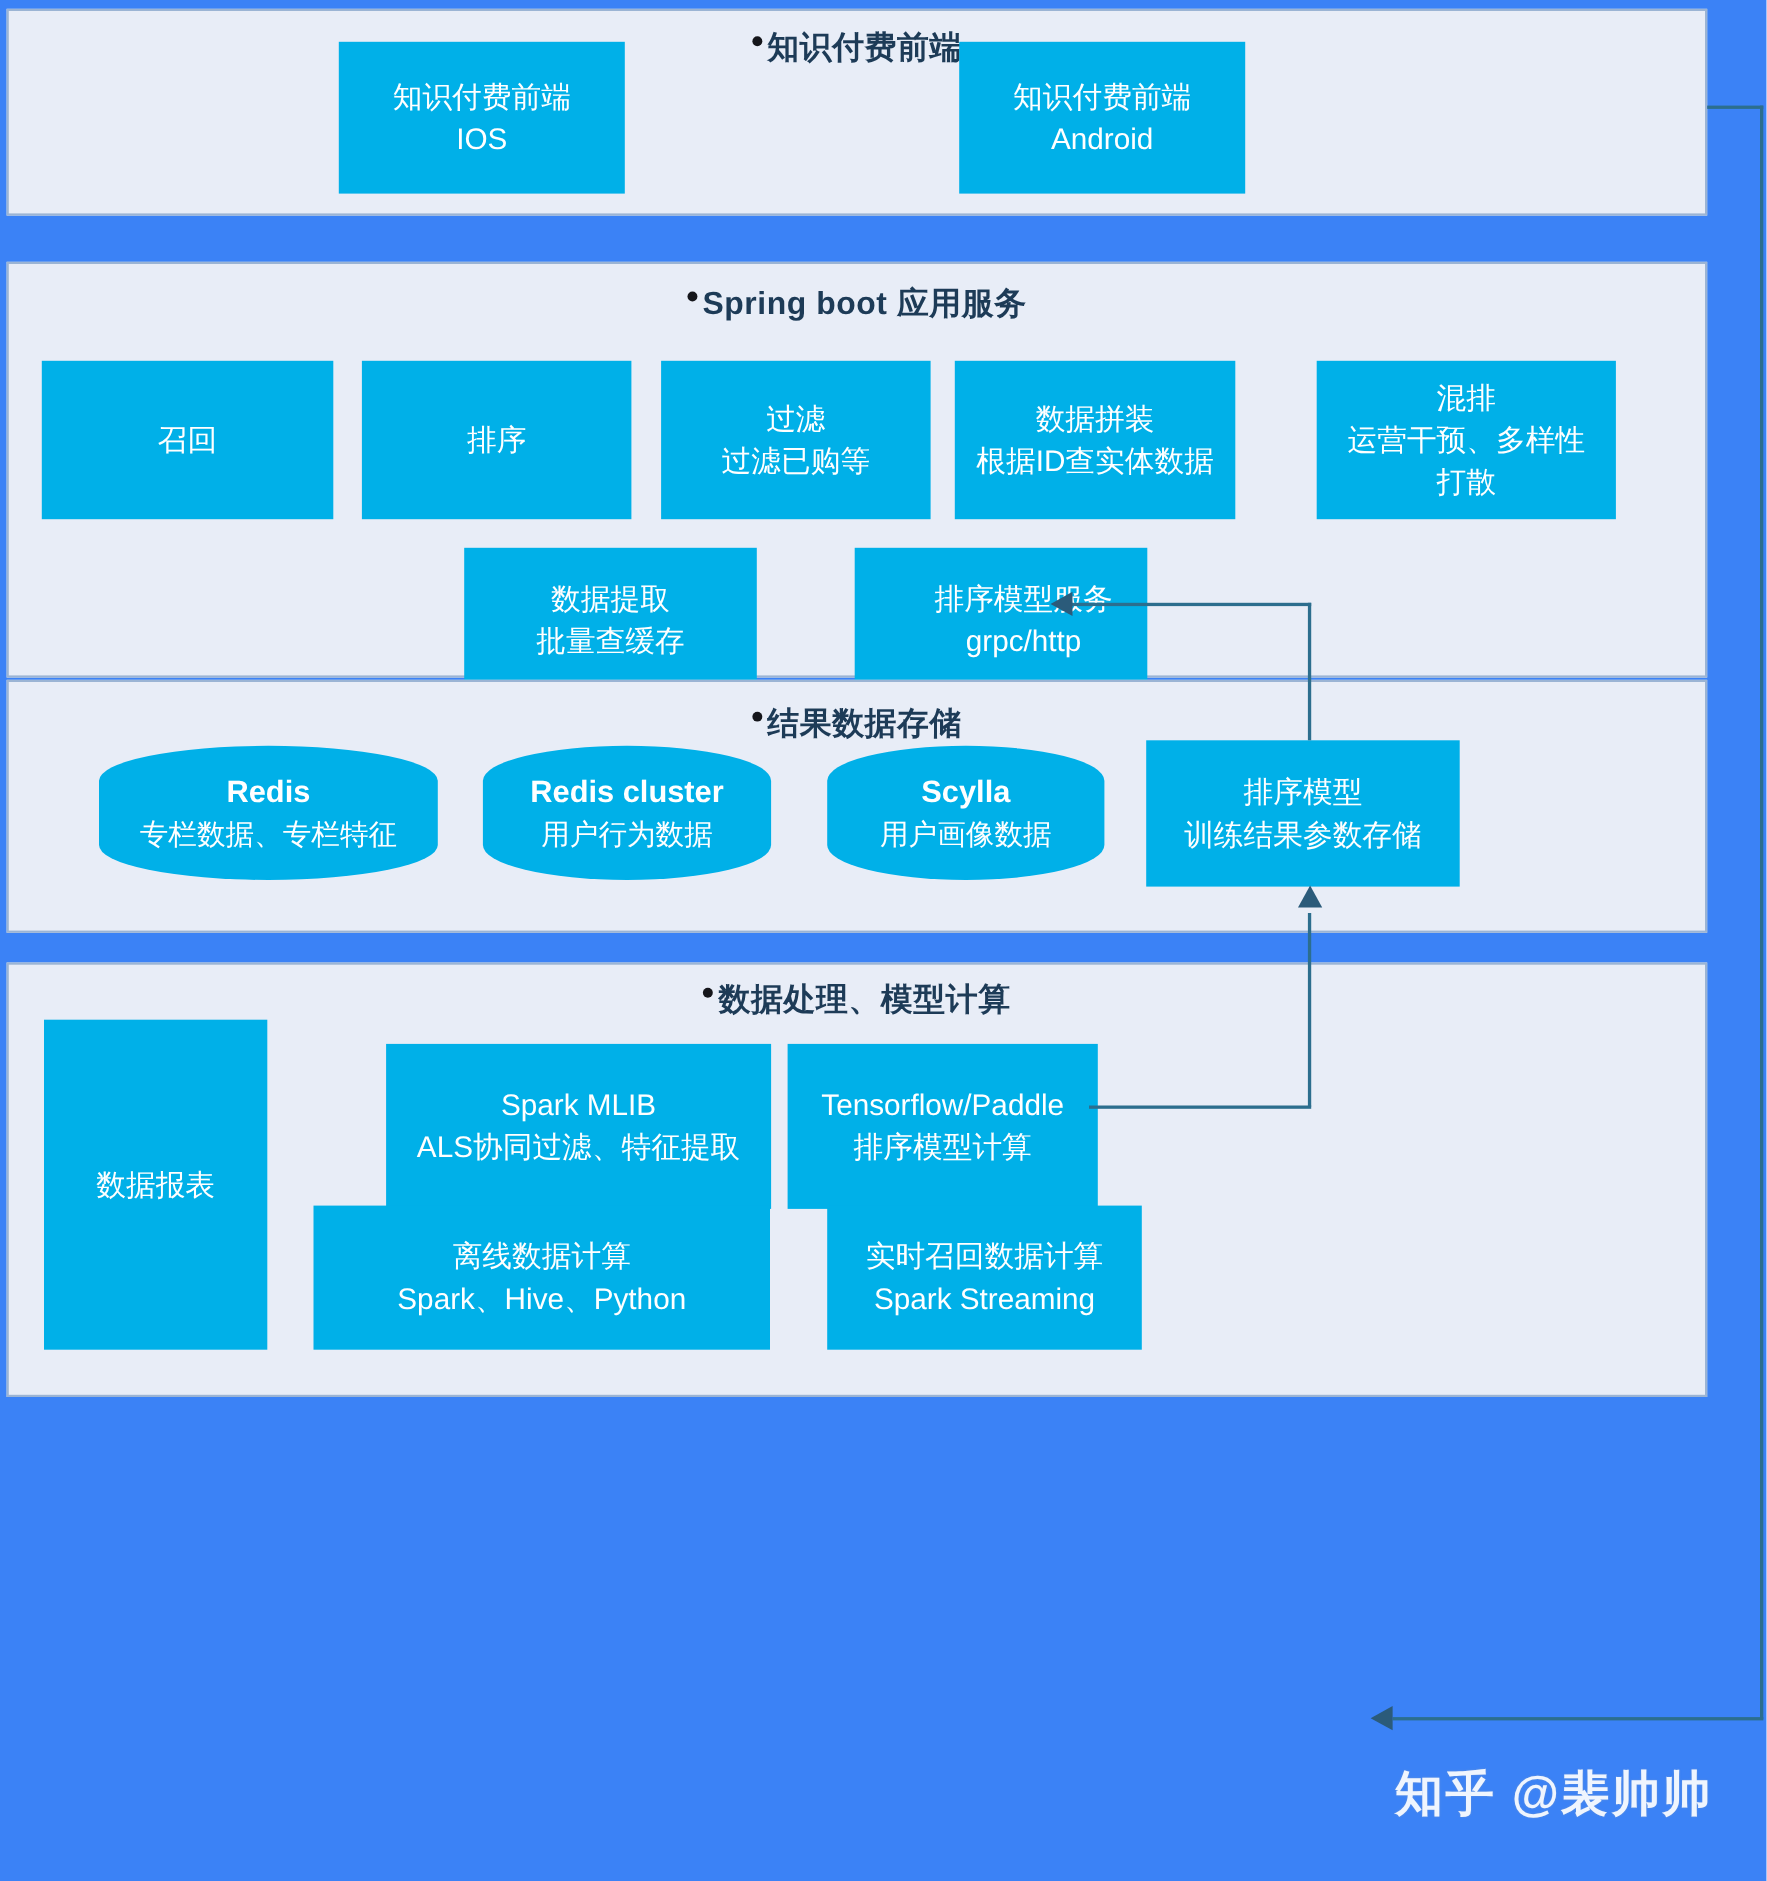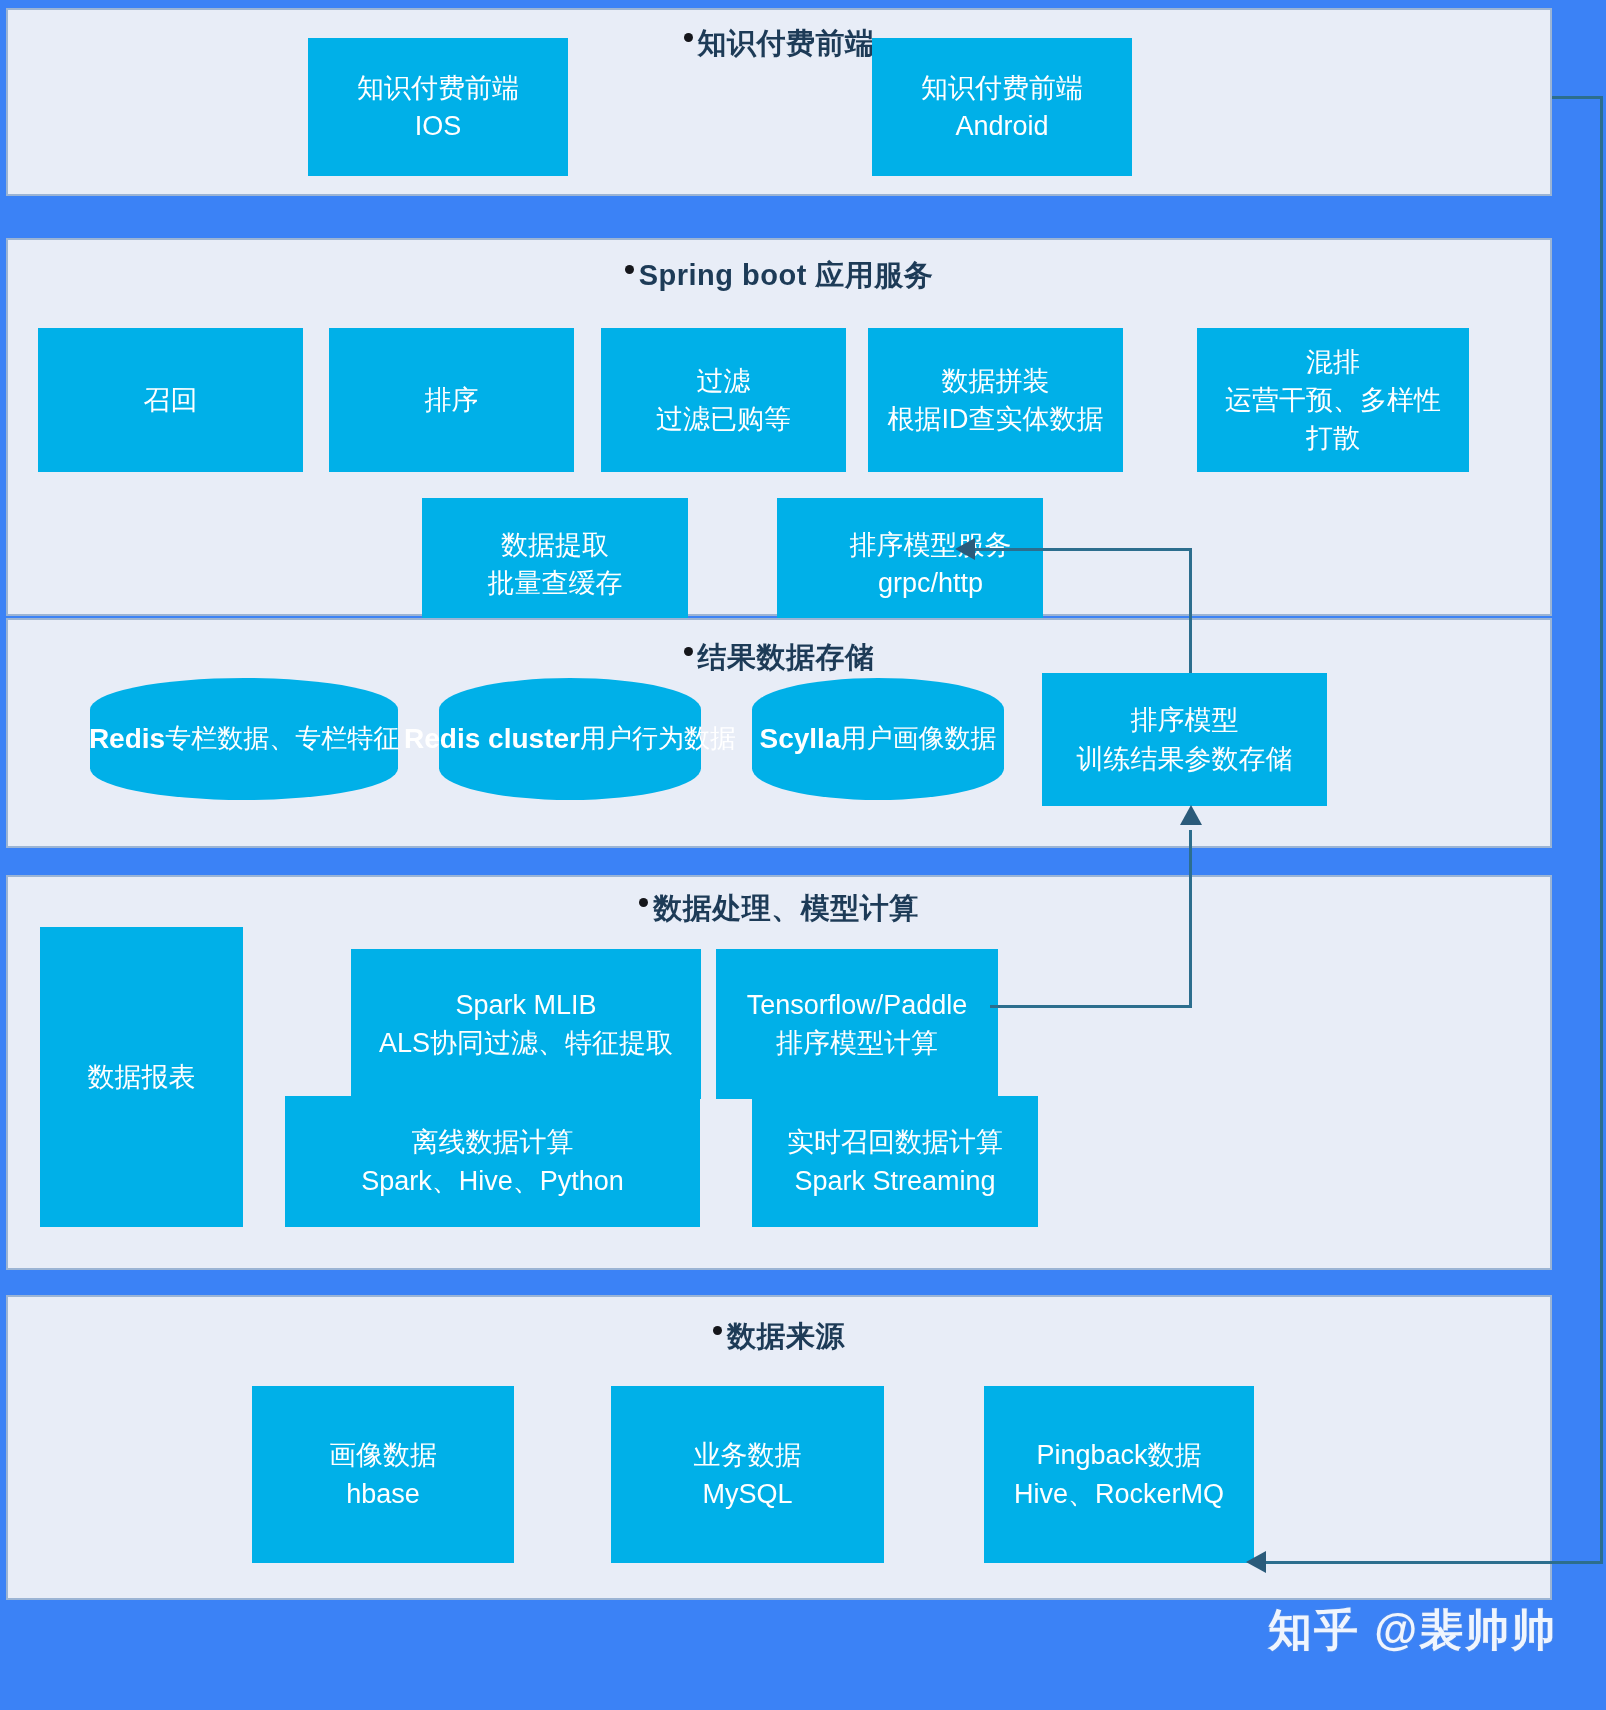--- a/index.html
+++ b/index.html
@@ -61,21 +61,21 @@
   .bx span{display:block;white-space:nowrap;}
 
   
   .cyl{
     position:absolute;
     background:#00b0e8;
     color:#ffffff;
     border-radius:50% / 26%;
     box-sizing:border-box;
     display:flex;
-    flex-direction:row;
+    flex-direction:column;
     align-items:center;
     justify-content:center;
     text-align:center;
     line-height:1.45;
     font-size:27px;
   }
   .cyl .t1{font-weight:700;font-size:28px;display:block;white-space:nowrap;}
   .cyl .t2{display:block;white-space:nowrap;font-size:26px;}
 
   
@@ -216,40 +216,20 @@
       <span>离线数据计算</span>
       <span>Spark、Hive、Python</span>
     </div>
 
     <div class="bx" style="left:744px; top:219px; width:286px; height:131px;text-align:right;">
       <span>实时召回数据计算</span>
       <span>Spark Streaming</span>
     </div>
   </div>
 
-  <div class="panel" style="left:6px; top:1295px; width:1546px; height:305px;">
-    <div class="panel-title" style="top:20px;">
-      <span class="bullet"></span><span>数据来源</span>
-    </div>
-
-    <div class="bx" style="left:244px; top:89px; width:262px; height:177px;">
-      <span>画像数据</span>
-      <span>hbase</span>
-    </div>
-
-    <div class="bx" style="left:603px; top:89px; width:273px; height:177px;">
-      <span>业务数据</span>
-      <span>MySQL</span>
-    </div>
-
-    <div class="bx" style="left:976px; top:89px; width:270px; height:177px;">
-      <span>Pingback数据</span>
-      <span>Hive、RockerMQ</span>
-    </div>
-  </div>
 
   <div class="conn h" style="left:1552px; top:96px; width:51px;"></div>
   <div class="conn v" style="left:1600px; top:96px; height:1467px;"></div>
   <div class="conn h" style="left:1266px; top:1561px; width:337px;"></div>
   <div class="arrow arrow-left" style="left:1246px; top:1551px;"></div>
 
   <div class="conn h" style="left:990px; top:1005px; width:202px;"></div>
   <div class="conn v" style="left:1189px; top:830px; height:176px;"></div>
   <div class="arrow arrow-up" style="left:1180px; top:805px;"></div>
 

